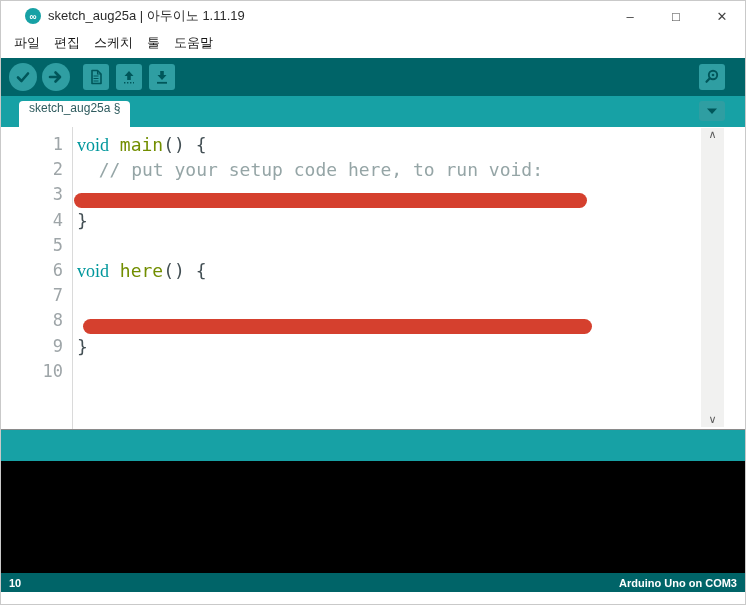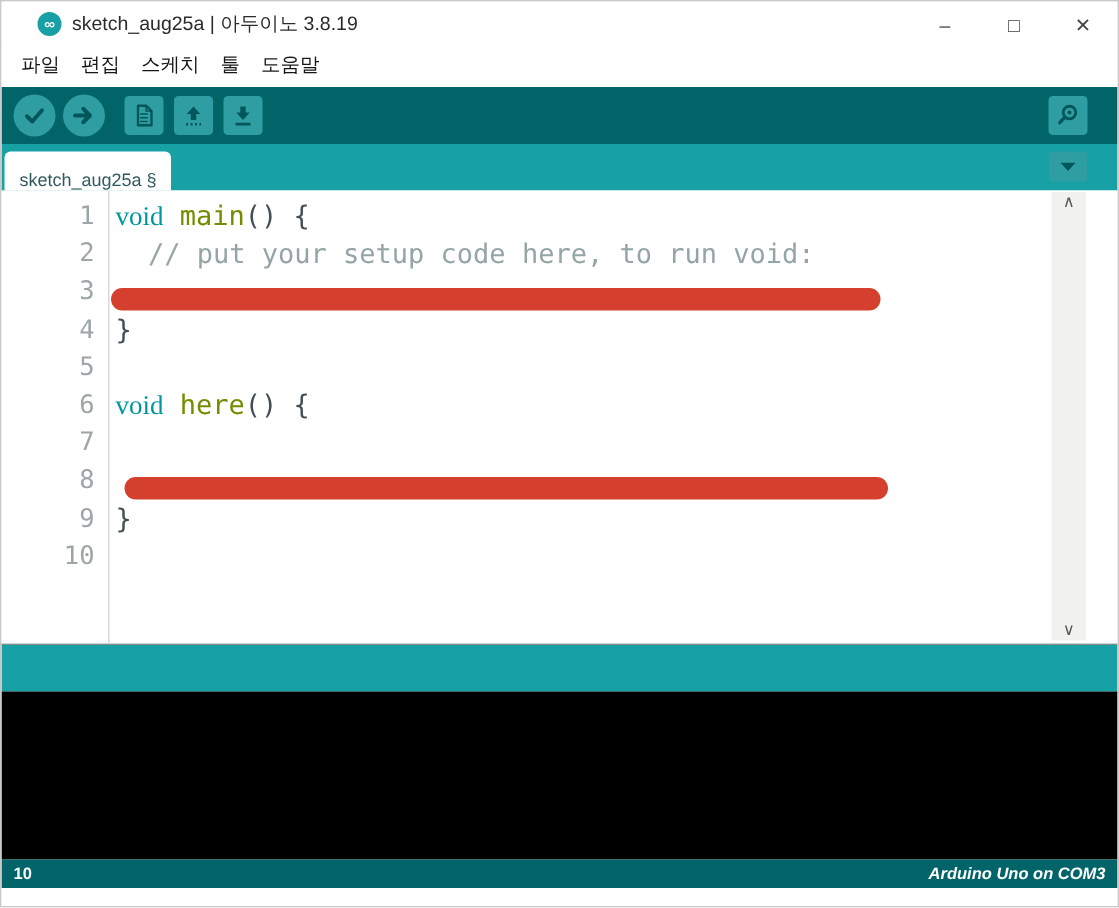--- a/index.html
+++ b/index.html
@@ -24,22 +24,22 @@
                display:flex; align-items:center; justify-content:center; flex:none; }
   .tb-square { width:26px; height:26px; border-radius:3px; background:var(--c-button_fill,#2F9EA2); margin-right:7px;
                display:flex; align-items:center; justify-content:center; flex:none; }
   .tb-gap { width:8px; flex:none; }
   .tb-right { position:absolute; right:20px; top:6px; }
   .tb-square.right { margin-right:0; }
   svg { display:block; }
 
   
   .tabstrip { height:31px; flex:none; background:var(--c-mid_teal,#17A1A5); position:relative; }
-  .tab { position:absolute; left:2px; bottom:0; height:26px; min-width:94px; padding:0 10px;
-         background:#fff; border-radius:4px 4px 0 0; display:flex; align-items:flex-end; }
+  .tab { position:absolute; left:18px; bottom:0; height:26px; min-width:94px; padding:0 10px;
+         background:#fff; border-radius:4px 4px 0 0; display:flex; align-items:flex-start; }
   .tab-label { font-size:12px; color:#2f5b5e; }
   .tab-dropdown { position:absolute; right:20px; top:5px; width:26px; height:20px; border-radius:3px;
                   background:var(--c-button_fill,#2F9EA2); display:flex; align-items:center; justify-content:center; }
 
   
   .editor { flex:none; height:302px; background:#fff; position:relative; overflow:hidden;
             font-family:"DejaVu Sans Mono",monospace; font-size:18px; }
   .gutter-sep { position:absolute; left:71px; top:0; bottom:0; width:1px; background:#dadada; }
   .lines { padding-top:5px; }
   .line { display:flex; height:25.2px; line-height:25.2px; white-space:pre; }
@@ -52,31 +52,31 @@
 
   .vscroll { position:absolute; right:21px; top:1px; bottom:2px; width:23px; background:#f1f1f0;
              display:flex; flex-direction:column; justify-content:space-between; align-items:center; }
   .scroll-arrow { font-size:11px; color:#5a5a5a; line-height:14px; height:14px; font-family:"DejaVu Sans",sans-serif; }
 
   
   .divider { flex:none; height:32px; background:var(--c-mid_teal,#17A1A5); border-top:1px solid #8a8a8a; }
   .console { flex:none; height:112px; background:var(--c-console_bg,#000); }
   .statusbar { flex:none; height:19px; background:var(--c-dark_teal,#006468); display:flex; align-items:center;
                padding:0 8px; color:#fff; font-size:11px; font-weight:bold; }
-  .status-right { margin-left:auto;font-style:italic; }
+  .status-right { margin-left:auto; }
   .bottomgap { flex:1; background:#fff; }
 </style>
 </head>
 <body>
 
 <div class="window">
 
   <div class="titlebar">
     <div class="app-icon">∞</div>
-    <div class="title-text">sketch_aug25a | 아두이노 3.8.19</div>
+    <div class="title-text">sketch_aug25a | 아두이노 1.11.19</div>
     <div class="win-controls">
       <div class="win-btn">–</div>
       <div class="win-btn">□</div>
       <div class="win-btn">✕</div>
     </div>
   </div>
 
   <div class="menubar">
     <span class="menu-item">파일</span>
     <span class="menu-item">편집</span>

